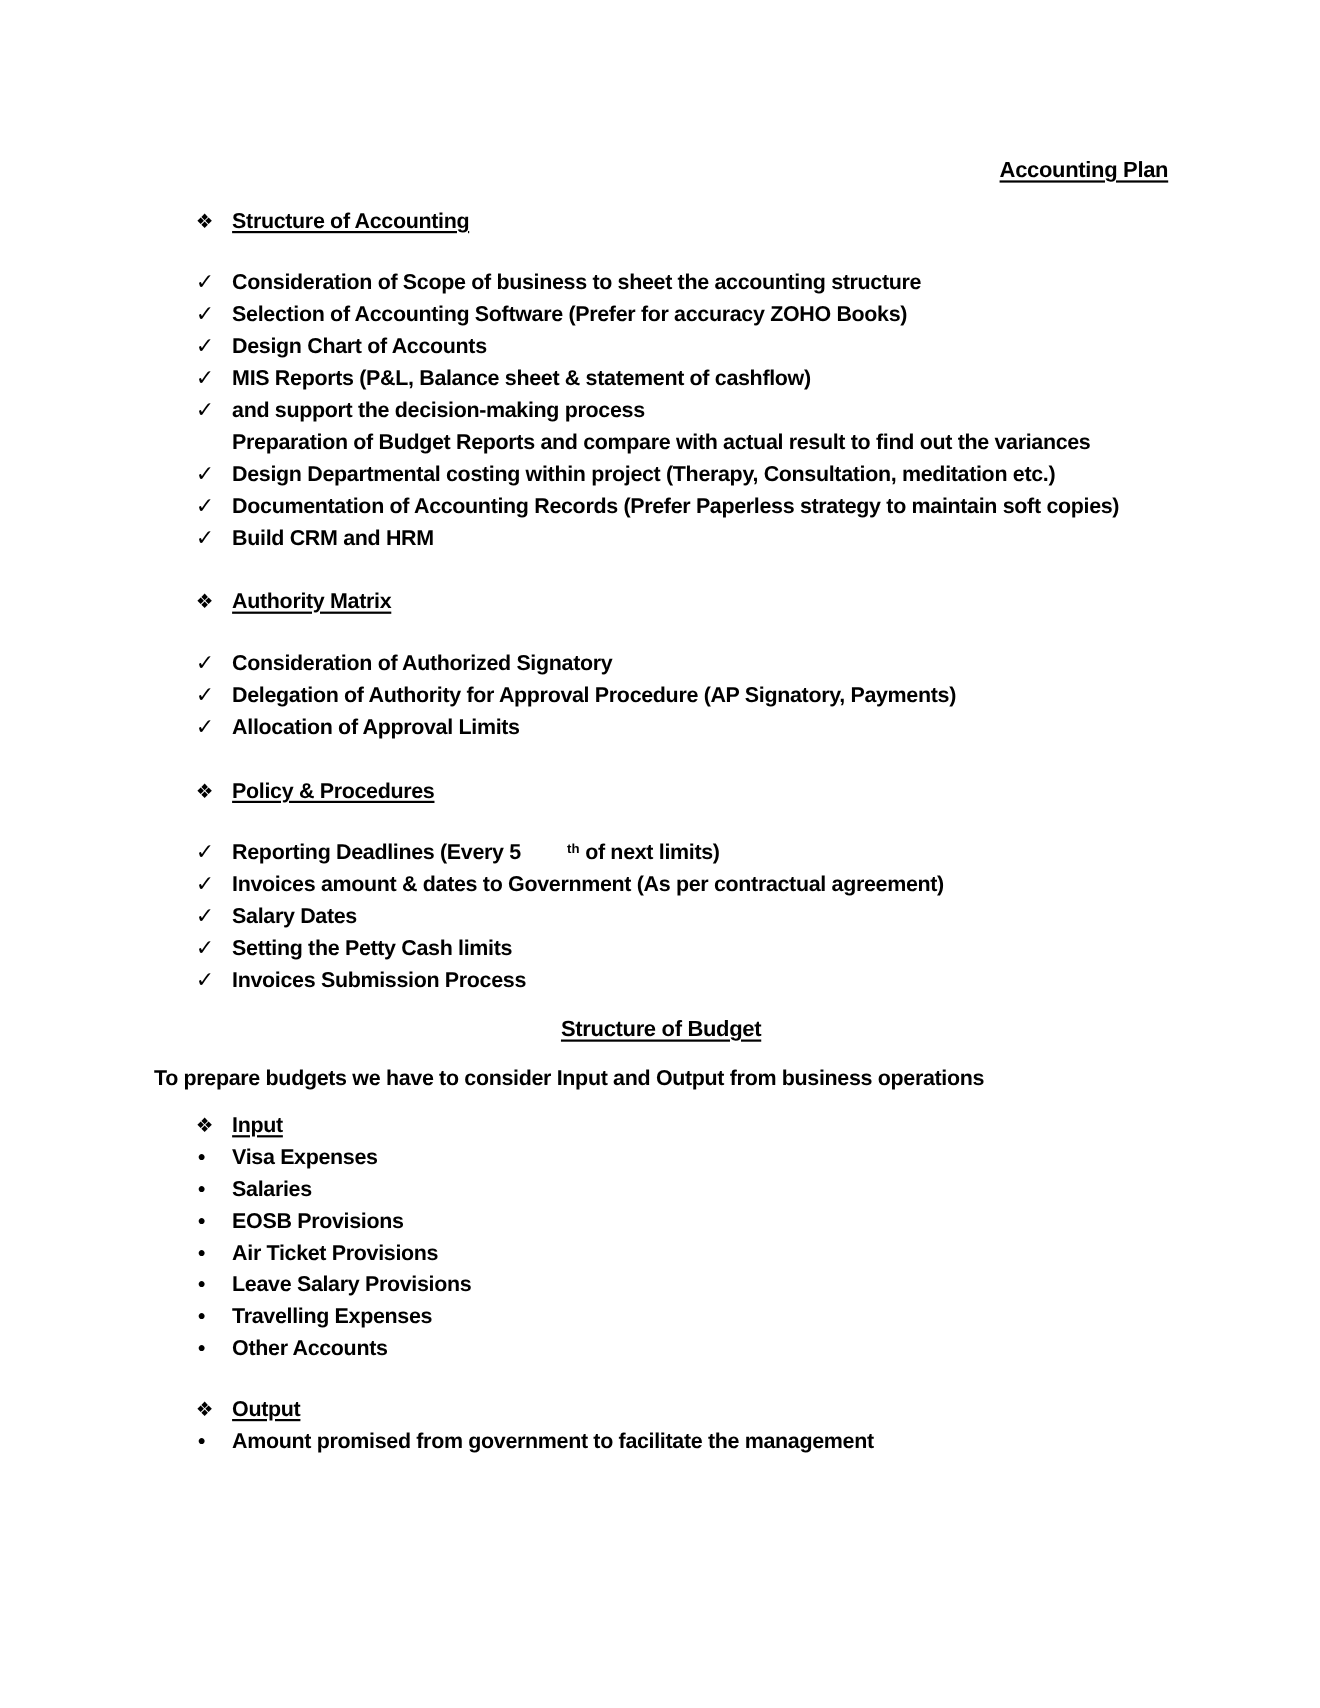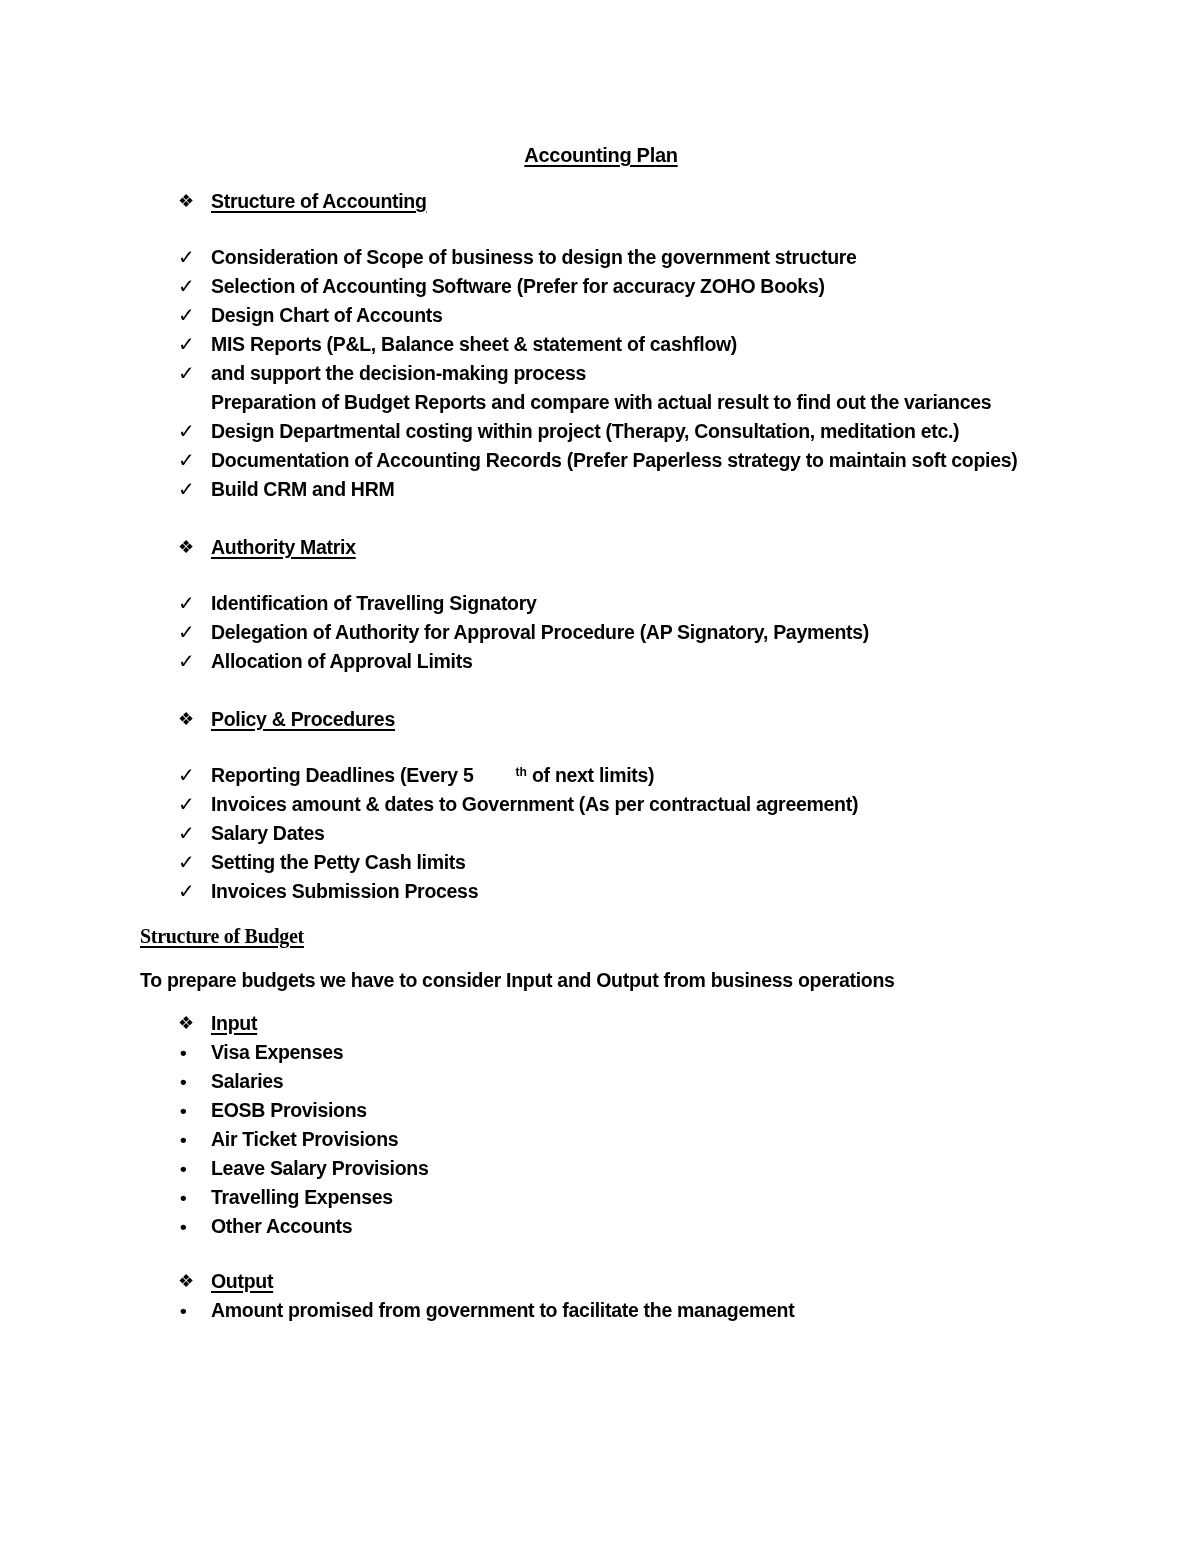--- a/index.html
+++ b/index.html
@@ -18,39 +18,38 @@
     font-family: "Liberation Sans", "DejaVu Sans", sans-serif;
     font-weight: bold;
     font-size: 19.5px;
     letter-spacing: -0.3px;
     line-height: 29px;
     overflow: hidden;
   }
   .title {
     margin: 0 0 17px 0;
     font-size: 20px;
-    text-align: center;
+    text-align: right;
   }
   .u {
     text-decoration: underline;
     text-decoration-thickness: 2px;
     text-underline-offset: 3px;
   }
   .h2 {
     position: relative;
     padding-left: 71px;
     margin: 0 0 27px 0;
   }
   .h2.tight { margin-bottom: 0; }
   .h2.mt-input { margin-top: 14px; }
   .h2.mt-output { margin-top: 26px; }
   .center-h2 {
     margin: 16px 0 0 0;
-    text-align: left;
-    font-family: Liberation Serif, serif;
+    text-align: center;
   }
   .intro {
     margin: 15px 0 0 0;
   }
   ul.doclist {
     list-style: none;
     margin: 0 0 29px 0;
     padding: 0;
   }
   ul.doclist.tail { margin-bottom: 0; }
@@ -95,21 +94,21 @@
   <h1 class="title u">Accounting Plan</h1>
 
   <div class="h2">
     <span class="marker diamond">❖</span>
     <span class="u">Structure of Accounting</span>
   </div>
 
   <ul class="doclist">
     <li>
       <span class="marker check">✓</span>
-      <span class="line">Consideration of Scope of business to design the government structure</span>
+      <span class="line">Consideration of Scope of business to sheet the accounting structure</span>
     </li>
     <li>
       <span class="marker check">✓</span>
       <span class="line">Selection of Accounting Software (Prefer for accuracy ZOHO Books)</span>
     </li>
     <li>
       <span class="marker check">✓</span>
       <span class="line">Design Chart of Accounts</span>
     </li>
     <li>
@@ -136,21 +135,21 @@
   </ul>
 
   <div class="h2">
     <span class="marker diamond">❖</span>
     <span class="u">Authority Matrix</span>
   </div>
 
   <ul class="doclist">
     <li>
       <span class="marker check">✓</span>
-      <span class="line">Identification of Travelling Signatory</span>
+      <span class="line">Consideration of Authorized Signatory</span>
     </li>
     <li>
       <span class="marker check">✓</span>
       <span class="line">Delegation of Authority for Approval Procedure (AP Signatory, Payments)</span>
     </li>
     <li>
       <span class="marker check">✓</span>
       <span class="line">Allocation of Approval Limits</span>
     </li>
   </ul>

